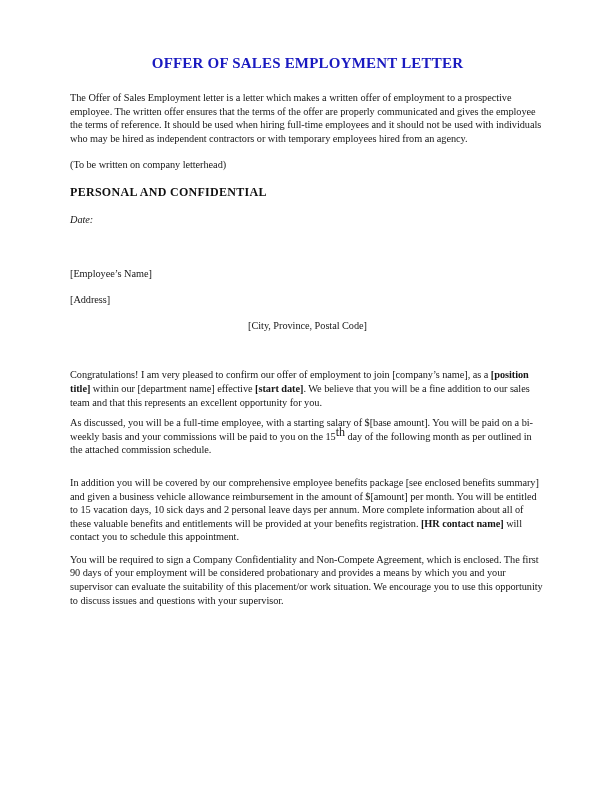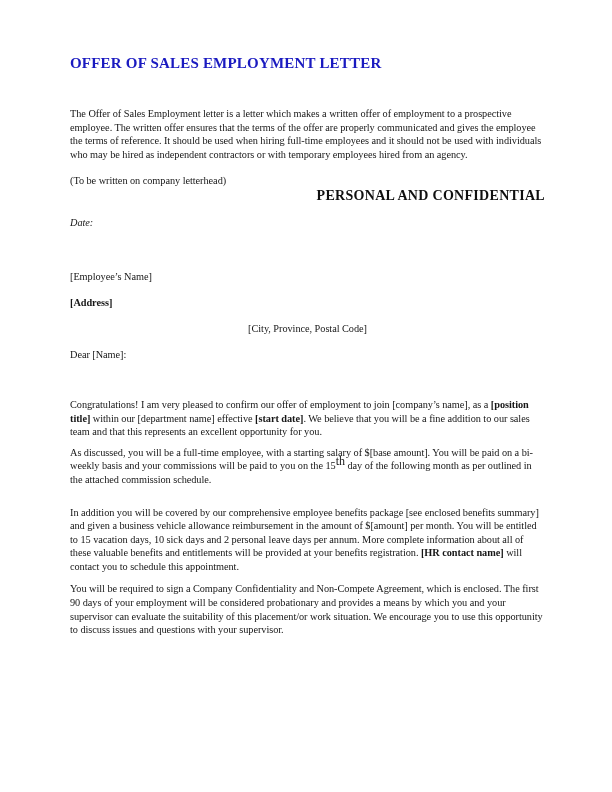--- a/index.html
+++ b/index.html
@@ -17,45 +17,47 @@
     color: #161616;
   }
   .content {
     position: absolute;
     left: 70px;
     top: 0;
     width: 475px;
   }
   .doc-title {
     margin: 55px 0 0 0;
+    text-align: center;
     font-size: 15px;
     font-weight: bold;
     letter-spacing: 0.2px;
     line-height: 17px;
   }
   p {
     margin: 0;
     font-size: 10.3px;
     line-height: 13.6px;
     letter-spacing: -0.05px;
     text-align: left;
   }
-  .intro        { margin-top: 35px; }
+  .intro        { margin-top: 19px; }
   .note         { margin-top: 13px; }
   .confidential {
-    text-align: right;
+    margin-top: 13px;
+    text-align: left;
     font-weight: bold;
-    font-size: 14px;
+    font-size: 12px;
     letter-spacing: 0.3px;
     line-height: 15px;
     color: #101010;
   }
   .date-line      { margin-top: 13px; font-style: italic; }
   .recipient-name { margin-top: 40px; }
-  .recipient-addr { margin-top: 12.5px; font-weight: bold; }
+  .recipient-addr { margin-top: 12.5px; }
   .recipient-city { margin-top: 12.5px; text-align: center; }
   .salutation     { margin-top: 13px; }
   .p-congrats     { margin-top: 36px; }
   .p-salary       { margin-top: 7px; }
   .p-benefits     { margin-top: 19px; }
   .p-probation    { margin-top: 9px; }
   b { font-weight: bold; }
   sup {
     font-size: 12px;
     line-height: 0;
@@ -77,21 +79,20 @@
     <p class="confidential">PERSONAL AND CONFIDENTIAL</p>
 
     <p class="date-line">Date:</p>
 
     <p class="recipient-name">[Employee’s Name]</p>
 
     <p class="recipient-addr">[Address]</p>
 
     <p class="recipient-city">[City, Province, Postal Code]</p>
 
-    <p class="salutation">Dear [Name]:</p>
 
     <p class="p-congrats"><span>Congratulations! I am very pleased to confirm our offer of employment to join [company’s name], as a </span><b>[position title]</b><span> within our [department name] effective </span><b>[start date]</b><span>.  We believe that you will be a fine addition to our sales team and that this represents an excellent opportunity for you.</span></p>
 
     <p class="p-salary"><span>As discussed, you will be a full-time employee, with a starting salary of $[base amount].  You will be paid on a bi-weekly basis and your commissions will be paid to you on the 15</span><sup>th</sup><span> day of the following month as per outlined in the attached commission schedule.</span></p>
 
     <p class="p-benefits"><span>In addition you will be covered by our comprehensive employee benefits package [see enclosed benefits summary] and given a business vehicle allowance reimbursement in the amount of $[amount] per month.  You will be entitled to 15 vacation days, 10 sick days and 2 personal leave days per annum.  More complete information about all of these valuable benefits and entitlements will be provided at your benefits registration.  </span><b>[HR contact name]</b><span> will contact you to schedule this appointment.</span></p>
 
     <p class="p-probation">You will be required to sign a Company Confidentiality and Non-Compete Agreement, which is enclosed. The first 90 days of your employment will be considered probationary and provides a means by which you and your supervisor can evaluate the suitability of this placement/or work situation.  We encourage you to use this opportunity to discuss issues and questions with your supervisor.</p>
 
   </div>

